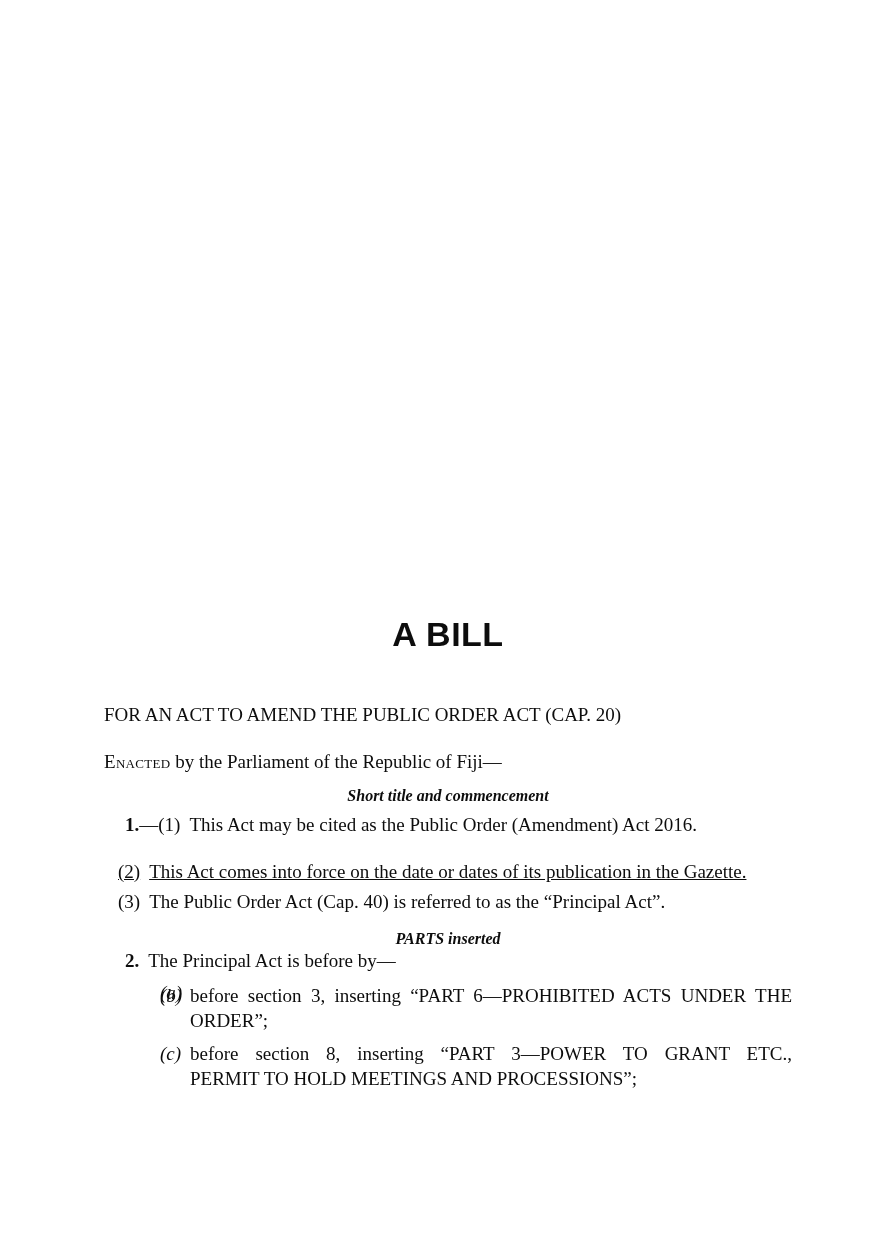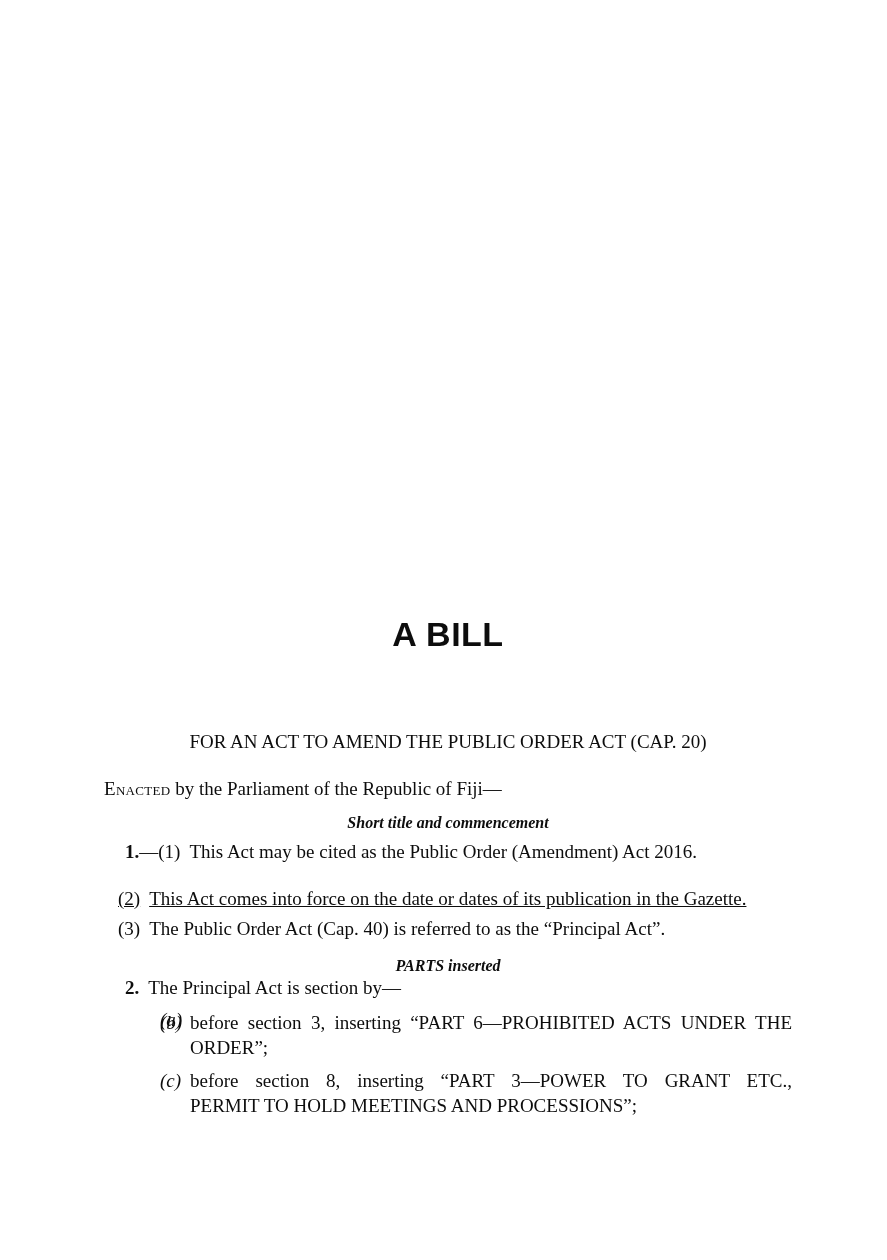--- a/index.html
+++ b/index.html
@@ -13,21 +13,21 @@
     position:absolute; left:115px; top:132px;
     font-family:"Liberation Sans","DejaVu Sans",sans-serif;
     font-weight:bold; font-size:29px; line-height:30px; letter-spacing:.3px;
   }
   .content { position:absolute; left:104px; top:616px; width:688px; }
   .doc-title {
     margin:0; text-align:center;
     font-family:"Liberation Sans","DejaVu Sans",sans-serif;
     font-weight:bold; font-size:34px; line-height:36px; letter-spacing:.5px;
   }
-  .long-title { margin:78px 0 0; text-align:center; font-size:19px; line-height:24px; }
+  .long-title { margin:51px 0 0; text-align:left; font-size:19px; line-height:24px; }
   .enacting { margin:23px 0 0; font-size:19px; line-height:24px; }
   .smallcaps { font-variant:small-caps; letter-spacing:.3px; }
   .sec-heading {
     margin:12px 0 0; text-align:center; font-size:16px; line-height:20px;
     font-weight:bold; font-style:italic;
   }
   .sec-heading.second { margin-top:16px; }
   .clause { margin:7px 0 0; font-size:19px; line-height:23px; }
   .clause.gap8 { margin-top:24px;text-decoration:underline; }
   .clause.intro { margin-top:0; }
@@ -58,21 +58,21 @@
     <h2 class="sec-heading">Short title and commencement</h2>
 
     <p class="clause ind-lg"><span class="bold">1.</span><span>—(1)</span><span class="ctext">This Act may be cited as the Public Order (Amendment) Act 2016.</span></p>
 
     <p class="clause gap8 ind-sm"><span>(2)</span><span class="ctext">This Act comes into force on the date or dates of its publication in the Gazette.</span></p>
 
     <p class="clause ind-sm"><span>(3)</span><span class="ctext">The Public Order Act (Cap. 40) is referred to as the “Principal Act”.</span></p>
 
     <h2 class="sec-heading second">PARTS inserted</h2>
 
-    <p class="clause intro ind-lg"><span class="bold">2.</span><span class="ctext">The Principal Act is section by—</span></p>
+    <p class="clause intro ind-lg"><span class="bold">2.</span><span class="ctext">The Principal Act is before by—</span></p>
 
     <div class="item">
       <span class="marker">(a)</span>
     </div>
 
     <div class="item gap11">
       <span class="marker">(b)</span>
       <p class="line jline">before section 3, inserting “PART 6—PROHIBITED ACTS UNDER THE</p>
       <p class="line">ORDER”;</p>
     </div>

